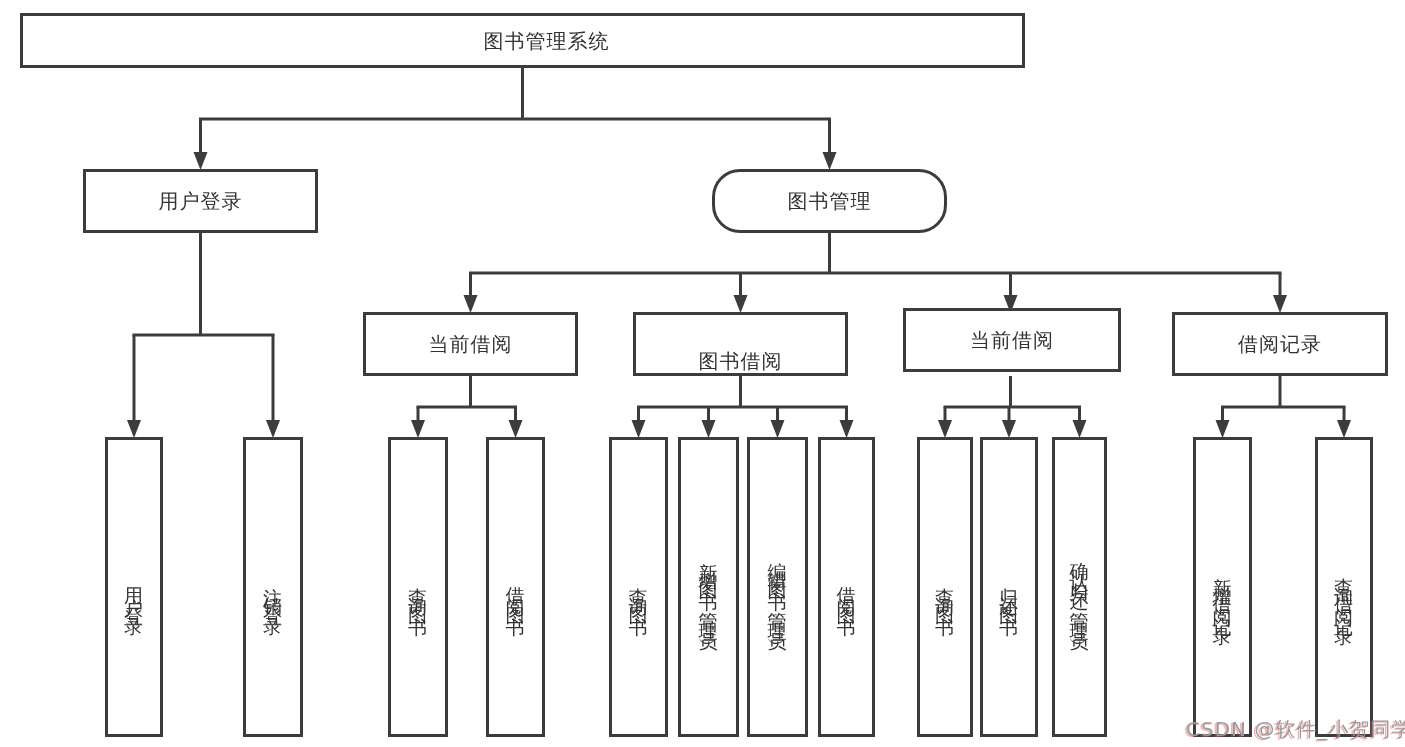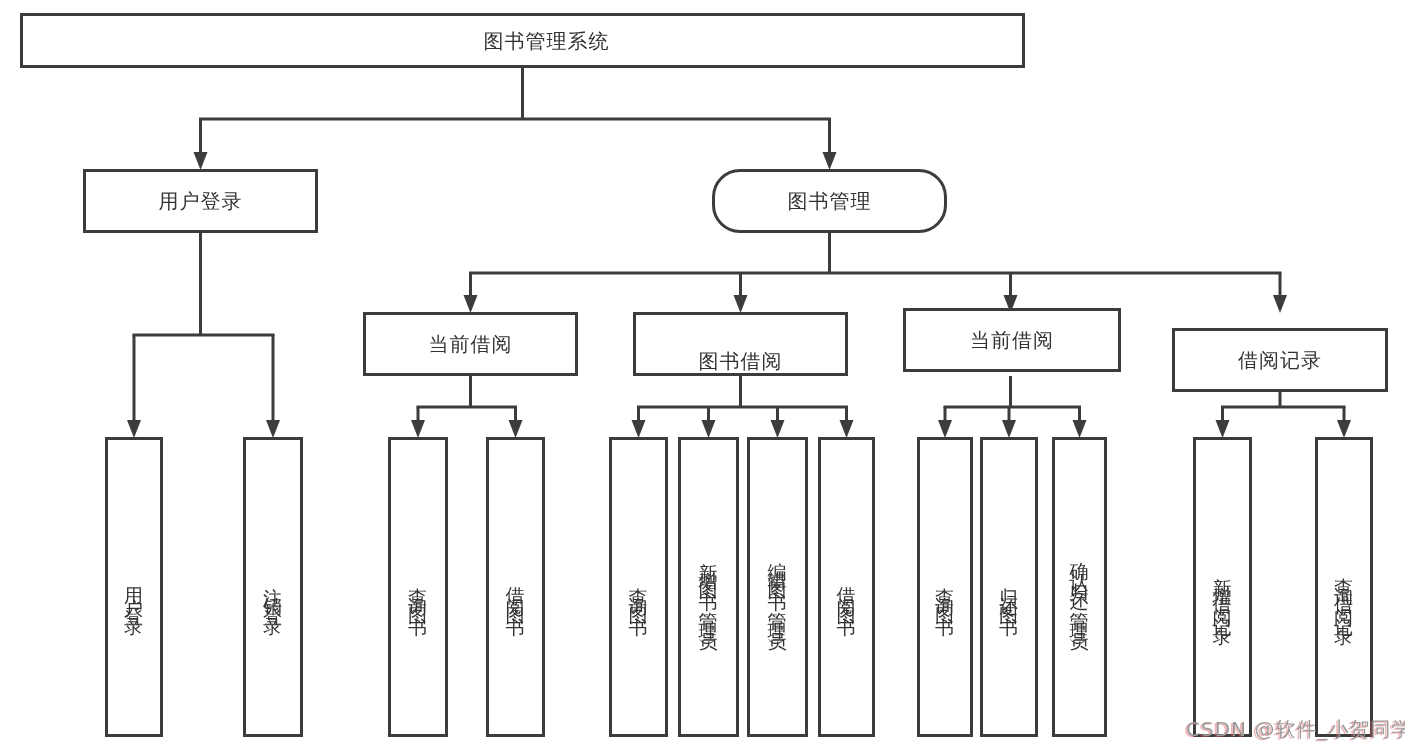--- a/index.html
+++ b/index.html
@@ -128,21 +128,21 @@
       </div>
       <div class="node" style="left: 363px; top: 312px; width: 215px; height: 64px;">
         <span class="label">当前借阅</span>
       </div>
       <div class="node" style="left: 633px; top: 312px; width: 215px; height: 64px; align-items: flex-end;">
         <span class="label">图书借阅</span>
       </div>
       <div class="node" style="left: 903px; top: 308px; width: 218px; height: 64px;">
         <span class="label">当前借阅</span>
       </div>
-      <div class="node" style="left: 1172px; top: 312px; width: 216px; height: 64px; margin-top: 16px;">
+      <div class="node" style="left: 1172px; top: 312px; width: 216px; height: 64px;">
         <span class="label">借阅记录</span>
       </div>
       <div class="node vertical" style="left: 105px; top: 437px; width: 58px; height: 300px;">
         <span class="label">用户登录</span>
       </div>
       <div class="node vertical" style="left: 243px; top: 437px; width: 60px; height: 300px;">
         <span class="label">注销登录</span>
       </div>
       <div class="node vertical" style="left: 388px; top: 437px; width: 60px; height: 300px;">
         <span class="label">查询图书</span>

